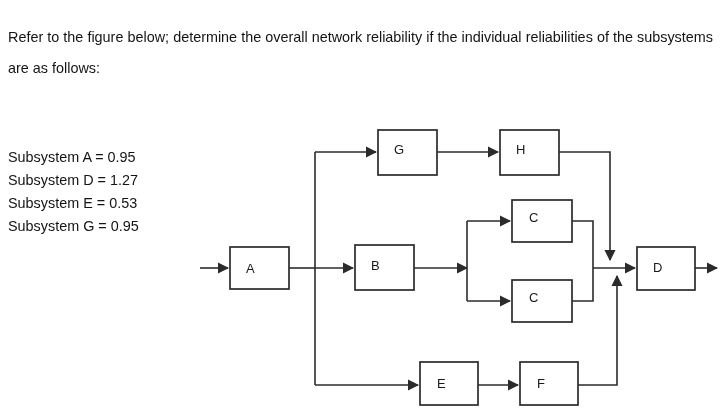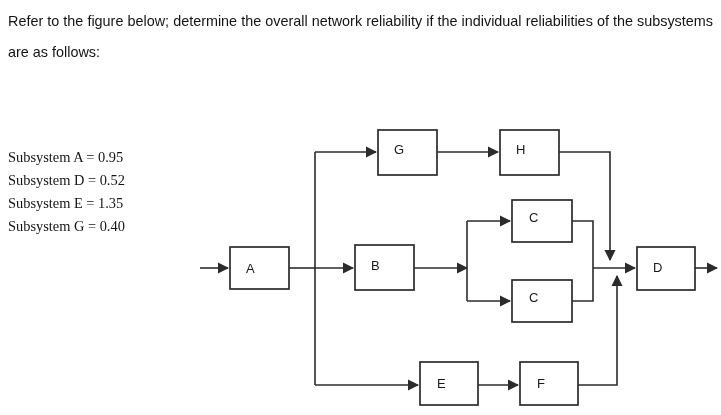--- a/index.html
+++ b/index.html
@@ -12,40 +12,39 @@
     height: 415px;
     position: relative;
     overflow: hidden;
     font-family: "Liberation Sans", sans-serif;
     color: #1a1a1a;
   }
 
   #question-text {
     position: absolute;
     left: 8px;
-    top: 6px;
+    top: 22px;
     width: 705px;
     font-size: 14.4px;
     line-height: 31px;
     text-align: justify;
     color: #141414;
   }
   #question-text .line2 {
     text-align: left;
   }
 
   #subsystem-list {
     position: absolute;
     left: 8px;
     top: 146px;
     font-size: 14.4px;
     line-height: 22.9px;
     color: #141414;
     white-space: nowrap;
-    font-family: Liberation Serif, serif;
   }
 
   #diagram-svg {
     position: absolute;
     left: 0;
     top: 0;
   }
 
   .blk-label {
     font-family: "Liberation Sans", sans-serif;
@@ -56,23 +55,23 @@
 </head>
 <body>
 
 <div id="question-text">
   <span class="line1">Refer to the figure below; determine the overall network reliability if the individual</span>
   <span class="line2">reliabilities of the subsystems are as follows:</span>
 </div>
 
 <div id="subsystem-list">
   <div>Subsystem A = 0.95</div>
-  <div>Subsystem D = 0.52</div>
-  <div>Subsystem E = 1.35</div>
-  <div>Subsystem G = 0.40</div>
+  <div>Subsystem D = 1.27</div>
+  <div>Subsystem E = 0.53</div>
+  <div>Subsystem G = 0.95</div>
 </div>
 
 <svg id="diagram-svg" width="721" height="415" viewBox="0 0 721 415">
   <defs>
     <marker id="arrowR" viewBox="0 0 10 10" refX="9" refY="5" markerWidth="7" markerHeight="7" orient="auto-start-reverse">
       <path d="M 0 0 L 10 5 L 0 10 z" fill="#2b2b2b"></path>
     </marker>
     <marker id="arrowD" viewBox="0 0 10 10" refX="9" refY="5" markerWidth="7" markerHeight="7" orient="auto">
       <path d="M 0 0 L 10 5 L 0 10 z" fill="#2b2b2b"></path>
     </marker>

